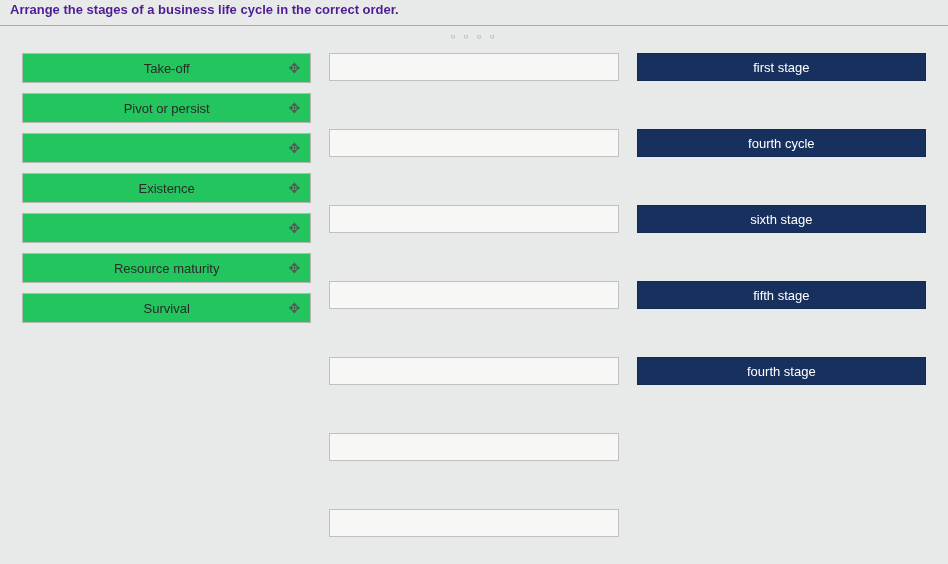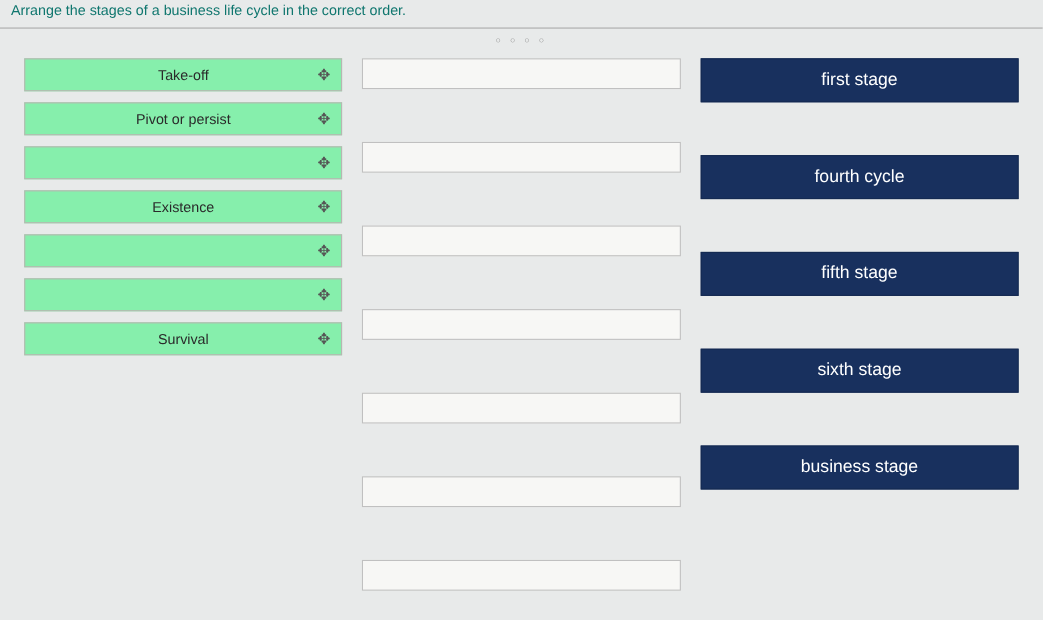--- a/index.html
+++ b/index.html
@@ -6,22 +6,22 @@
     body {
       font-family: Arial, sans-serif;
       background: #e8eaea;
       width: 948px;
       height: 564px;
       overflow: hidden;
     }
     .header {
       padding: 2px 10px 8px 10px;
       font-size: 13px;
-      font-weight: normal;
-      color: #0f766e;
+      font-weight: bold;
+      color: #4c1d95;
       border-bottom: 1px solid #aaa;
       overflow: hidden;
     }
     .dot-handle {
       text-align: center;
       padding: 6px 0 2px 0;
       color: #888;
       font-size: 8px;
       letter-spacing: 3px;
       cursor: move;
@@ -34,21 +34,21 @@
     .col {
       flex: 1;
       display: flex;
       flex-direction: column;
     }
     .col-left { gap: 10px; }
     .col-mid { gap: 48px; }
     .col-right { gap: 48px; }
 
     .draggable {
-      background: #86efac;
+      background: #22c55e;
       border: 1px solid #b8b6b2;
       height: 30px;
       display: flex;
       align-items: center;
       position: relative;
       padding: 0 10px;
       font-size: 13px;
       color: #2a2a2a;
       cursor: move;
     }
@@ -68,25 +68,25 @@
 
     .drop-target {
       background: #f7f7f5;
       border: 1px solid #c0c0c0;
       height: 28px;
     }
 
     .stage-label {
       background: #18305e;
       color: #fff;
-      height: 40px;
+      height: 28px;
       display: flex;
       align-items: center;
       justify-content: center;
-      font-size: 16px;
+      font-size: 13px;
       border: 1px solid #142a52;
     }
   </style>
 </head>
 <body>
 
 <div class="header">Arrange the stages of a business life cycle in the correct order.</div>
 
 <div class="dot-handle">○ ○ ○ ○</div>
 
@@ -105,20 +105,21 @@
       <span class="move-icon">✥</span>
     </div>
     <div class="draggable">
       <span class="label">Existence</span>
       <span class="move-icon">✥</span>
     </div>
     <div class="draggable">
       <span class="move-icon">✥</span>
     </div>
     <div class="draggable">
+      <span class="label">Resource maturity</span>
       <span class="move-icon">✥</span>
     </div>
     <div class="draggable">
       <span class="label">Survival</span>
       <span class="move-icon">✥</span>
     </div>
   </div>
 
   <div class="col col-mid">
     <div class="drop-target"></div>
@@ -131,23 +132,23 @@
   </div>
 
   <div class="col col-right">
     <div class="stage-label">
         <span>first stage</span>
       </div>
     <div class="stage-label">
         <span>fourth cycle</span>
       </div>
     <div class="stage-label">
+        <span>sixth stage</span>
+      </div>
+    <div class="stage-label">
         <span>fifth stage</span>
       </div>
     <div class="stage-label">
-        <span>sixth stage</span>
-      </div>
-    <div class="stage-label">
-        <span>business stage</span>
+        <span>fourth stage</span>
       </div>
   </div>
 
 </div>
 
 </body></html>

